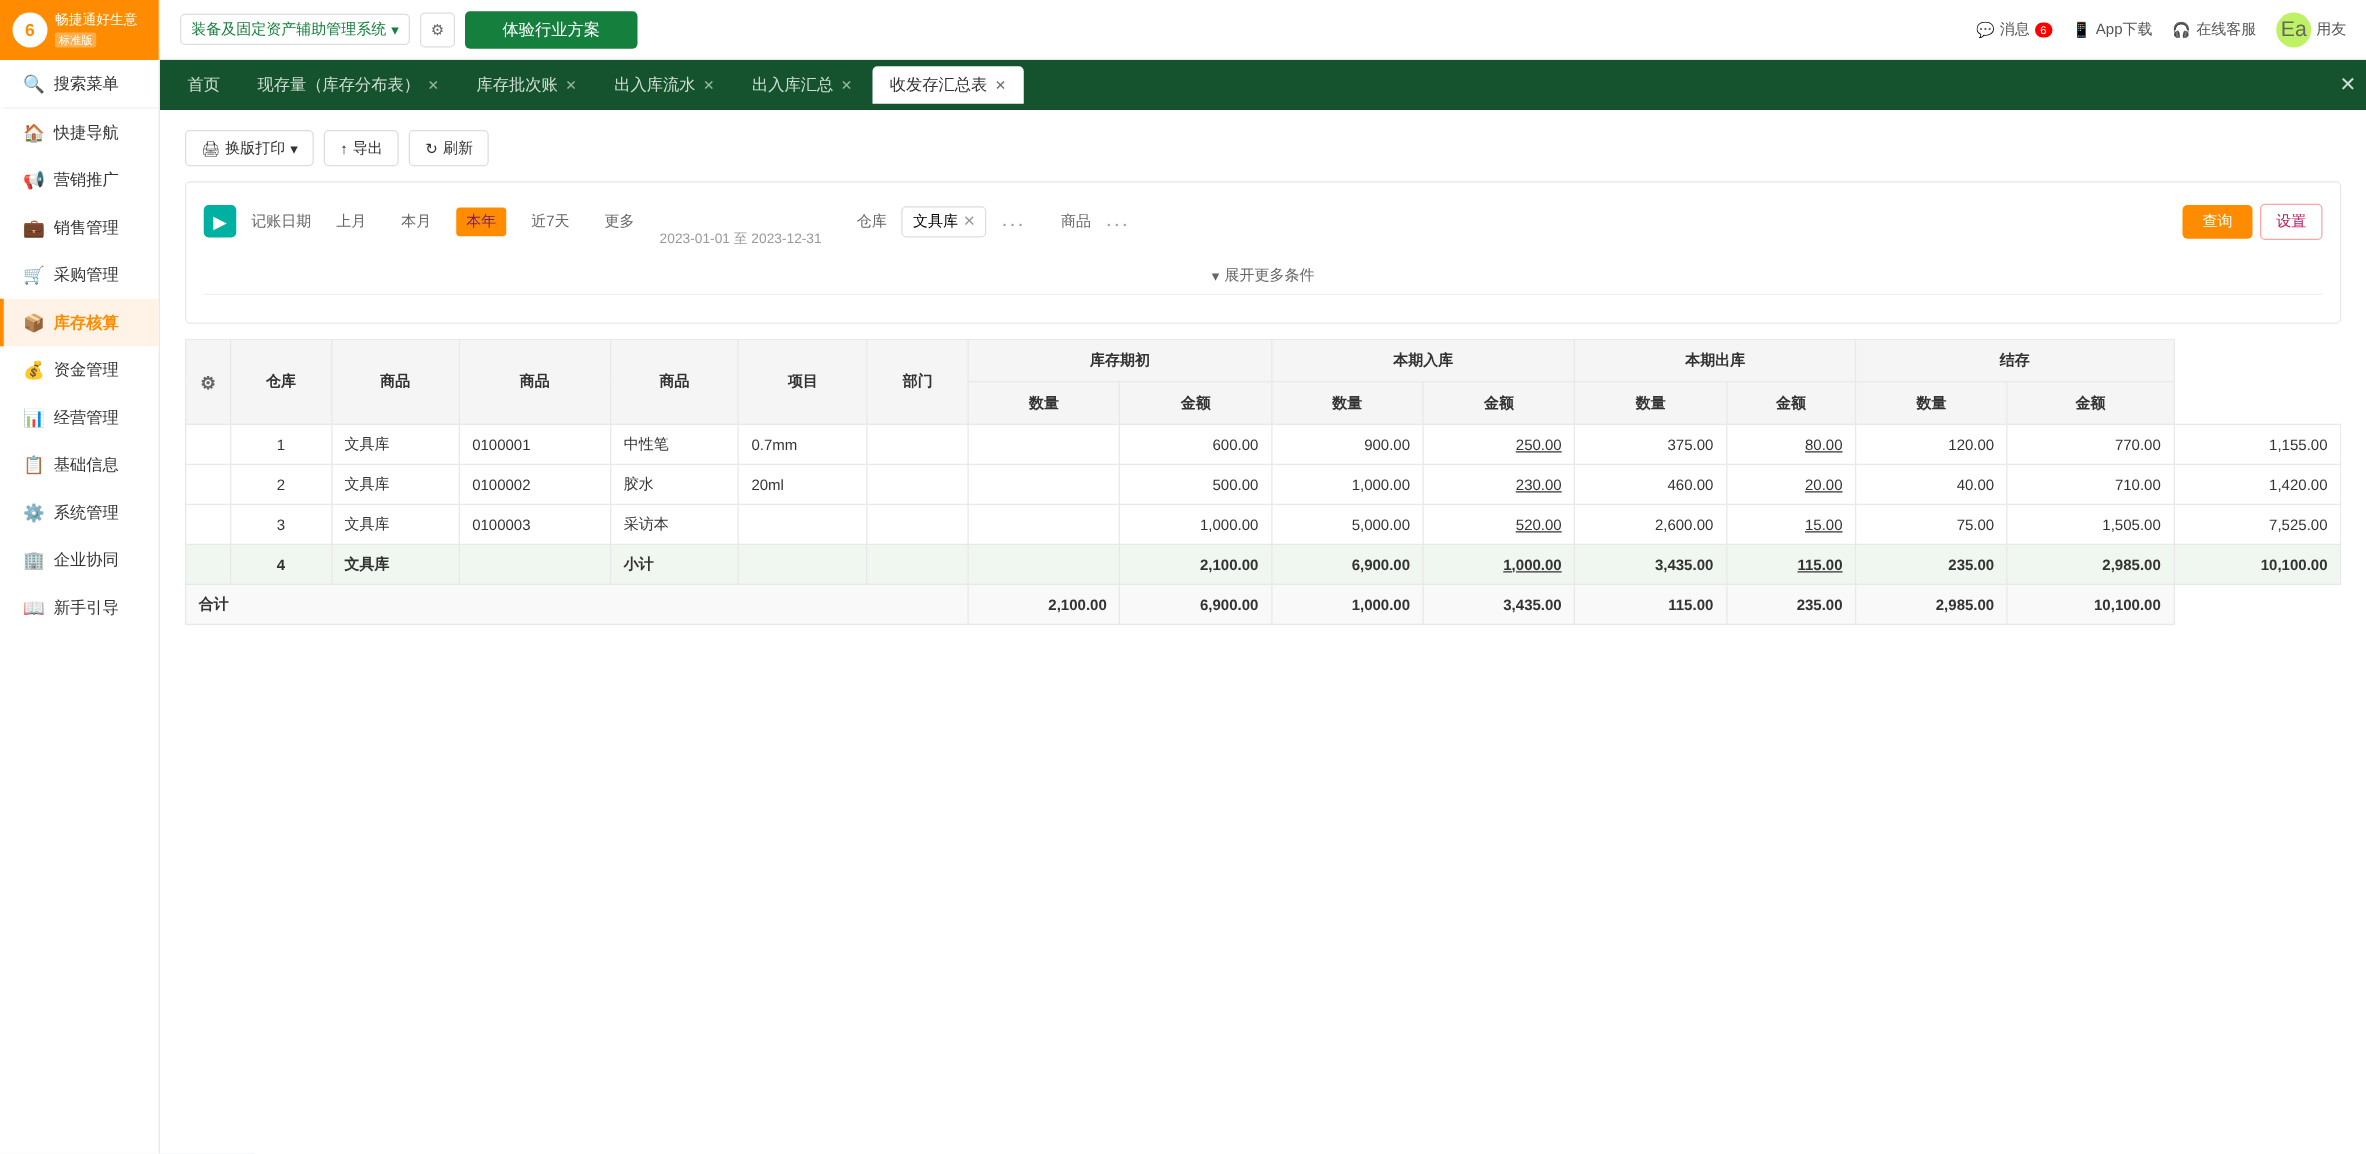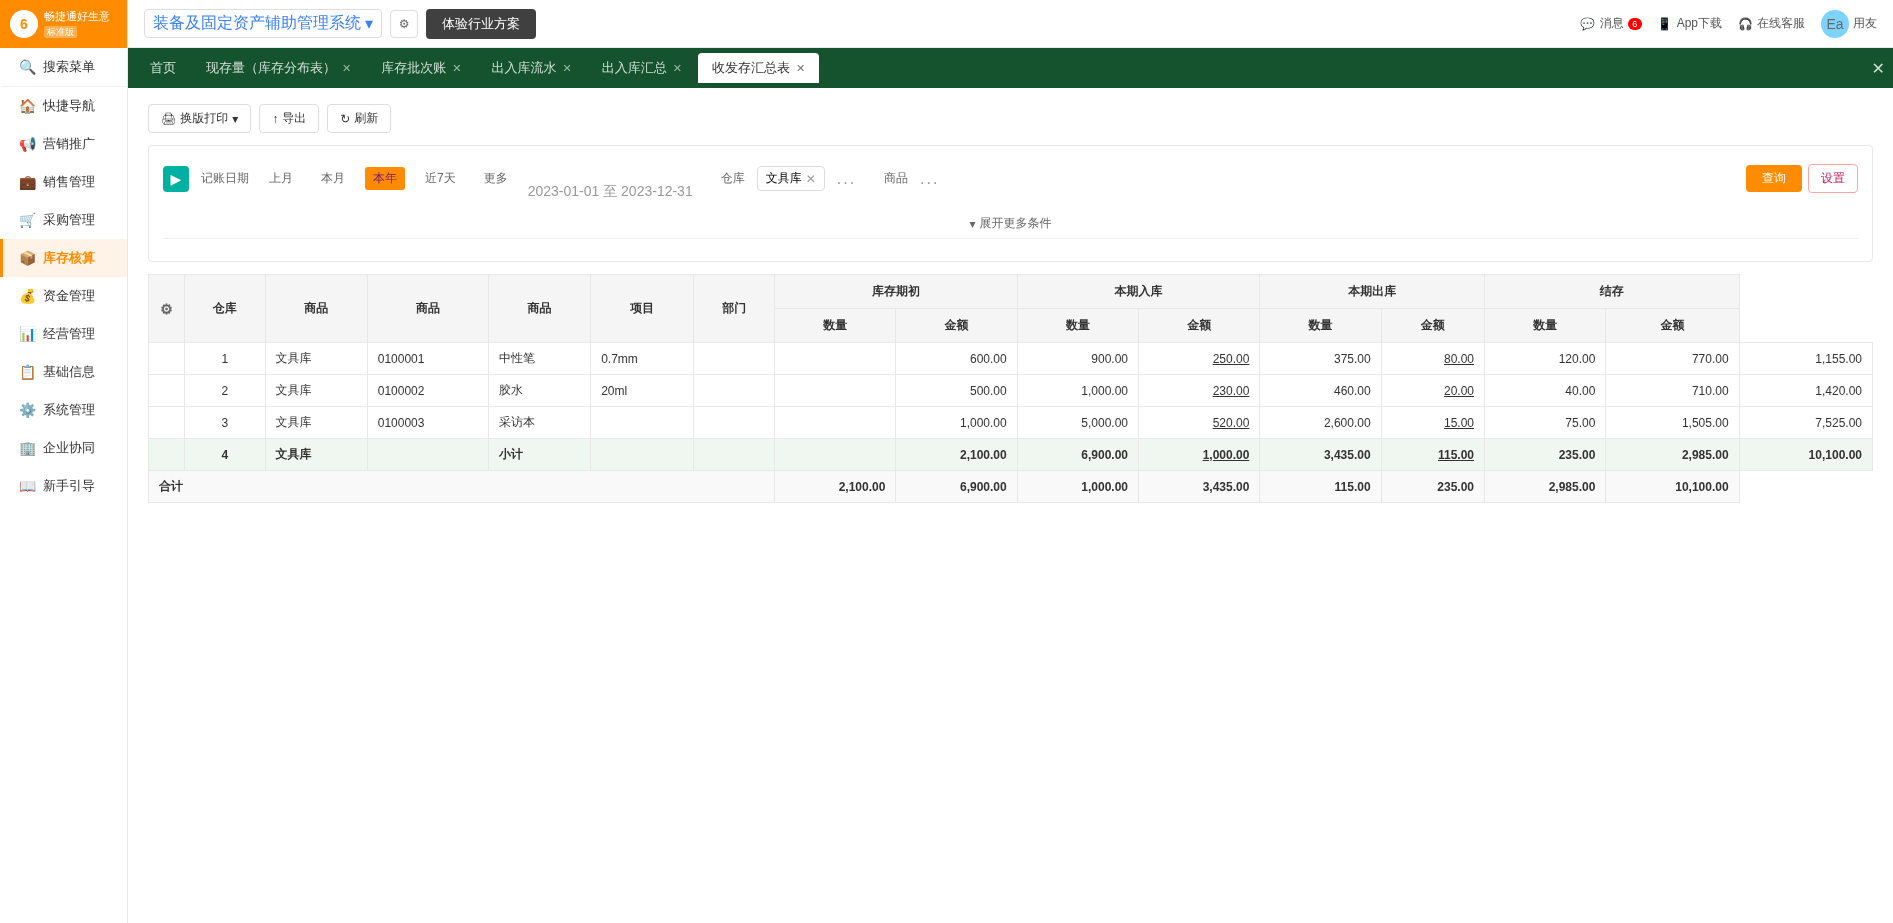--- a/index.html
+++ b/index.html
@@ -14,27 +14,27 @@
     .sidebar-item.active { background: #fff3e8; color: #ff8c00; border-left-color: #ff8c00; font-weight: bold; }
     .sidebar-item-icon { font-size: 14px; width: 16px; text-align: center; }
     .sidebar-search { border-bottom: 1px solid #f0f0f0; }
 
     
     .main { flex: 1; display: flex; flex-direction: column; overflow: hidden; }
 
     
     .topbar { height: 48px; background: #fff; border-bottom: 1px solid #e8e8e8; display: flex; align-items: center; padding: 0 16px; gap: 12px; justify-content: space-between; }
     .topbar-left { display: flex; align-items: center; gap: 8px; }
-    .topbar-system-select { display: flex; align-items: center; gap: 4px; border: 1px solid #ddd; border-radius: 4px; padding: 3px 8px; cursor: pointer; font-size: 16px; color: #3b82f6; }
+    .topbar-system-select { display: flex; align-items: center; gap: 4px; border: 1px solid #ddd; border-radius: 4px; padding: 3px 8px; cursor: pointer; font-size: 12px; color: #15803d; }
     .topbar-settings-btn { width: 28px; height: 28px; border: 1px solid #ddd; border-radius: 4px; display: flex; align-items: center; justify-content: center; cursor: pointer; color: #666; }
-    .topbar-trial-btn { background: #404040; color: #fff; border: none; border-radius: 4px; padding: 6px 16px; cursor: pointer; font-size: 13px; }
+    .topbar-trial-btn { background: #15803d; color: #fff; border: none; border-radius: 4px; padding: 6px 30px; cursor: pointer; font-size: 13px; }
     .topbar-right { display: flex; align-items: center; gap: 16px; }
     .topbar-right-item { display: flex; align-items: center; gap: 4px; cursor: pointer; color: #555; font-size: 12px; }
     .badge { background: #f00; color: #fff; border-radius: 10px; font-size: 9px; padding: 1px 4px; min-width: 14px; text-align: center; }
-    .user-avatar { width: 28px; height: 28px; background: #7dd3fc; border-radius: 50%; display: flex; align-items: center; justify-content: center; font-size: 14px; color: #666; }
+    .user-avatar { width: 28px; height: 28px; background: #bef264; border-radius: 50%; display: flex; align-items: center; justify-content: center; font-size: 17px; color: #666; }
 
     
     .tabbar { height: 40px; background: #14532d; display: flex; align-items: center; padding: 16px 8px; gap: 2px; position: relative; }
     .tab { display: flex; align-items: center; gap: 6px; padding: 6px 14px; cursor: pointer; color: rgba(255,255,255,0.8); font-size: 13px; border-radius: 4px 4px 0 0; white-space: nowrap; }
     .tab.active { background: #fff; color: #333; }
     .tab-close { font-size: 11px; color: inherit; cursor: pointer; opacity: 0.7; }
     .tab-close-btn { position: absolute; right: 8px; top: 50%; transform: translateY(-50%); color: #fff; cursor: pointer; font-size: 16px; opacity: 0.8; }
 
     
     .content { flex: 1; overflow-y: auto; background: #f0f2f5; padding: 0; }
@@ -224,21 +224,21 @@
         <div class="filter-bar">
           <button class="filter-toggle-btn">
             <span>▶</span>
           </button>
           <span class="filter-label">记账日期</span>
           <button class="date-btn">上月</button>
           <button class="date-btn">本月</button>
           <button class="date-btn active">本年</button>
           <button class="date-btn">近7天</button>
           <button class="date-btn">更多</button>
-          <span class="filter-label" style="color:#999;font-size:14px;margin-top:27px;">2023-01-01 至 2023-12-31</span>
+          <span class="filter-label" style="color:#999;font-size:11px;margin-top:27px;">2023-01-01 至 2023-12-31</span>
 
           <span class="filter-label" style="margin-left:16px;">仓库</span>
           <div class="warehouse-tag">
             <span>文具库</span>
             <span class="warehouse-tag-close">✕</span>
           </div>
           <span class="filter-dots">...</span>
 
           <span class="filter-label" style="margin-left:16px;">商品</span>
           <span class="filter-dots">...</span>

